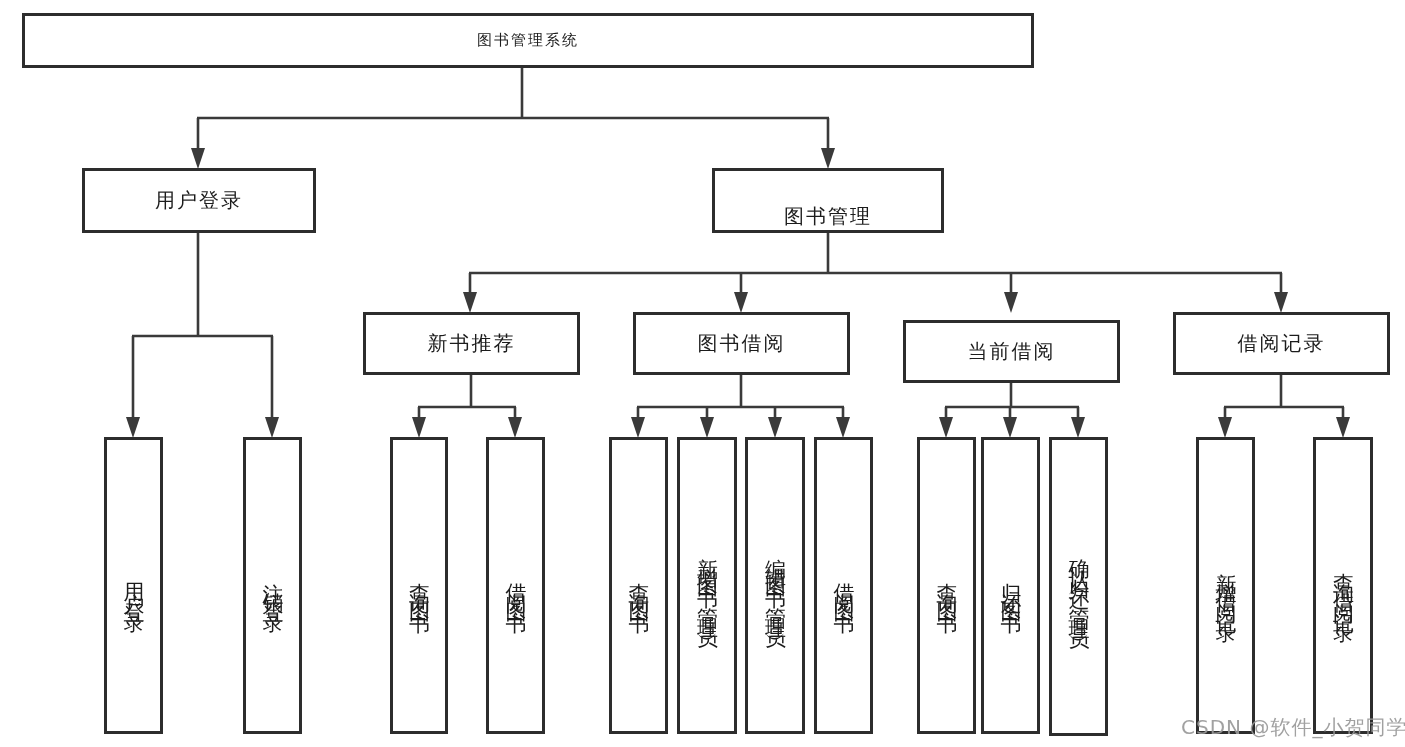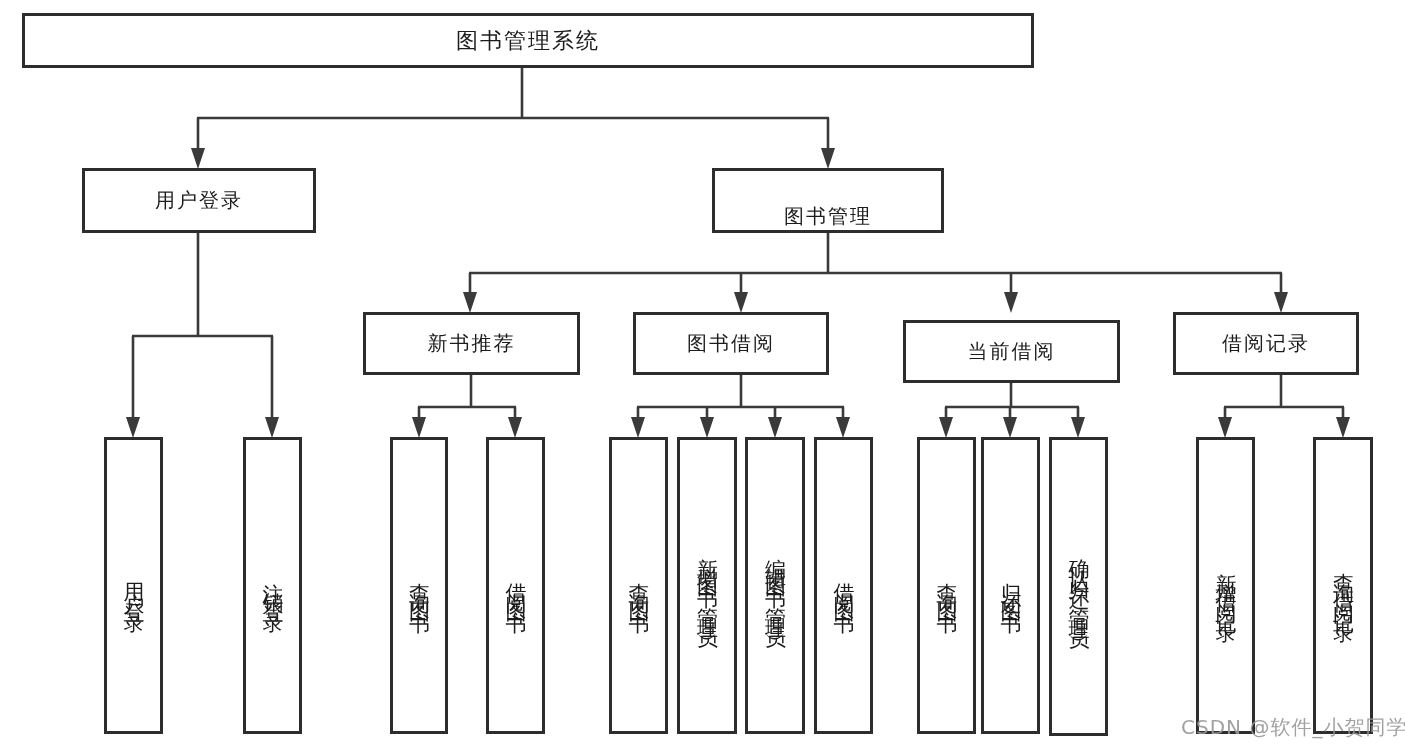--- a/index.html
+++ b/index.html
@@ -13,21 +13,21 @@
   svg.connectors{position:absolute;left:0;top:0;width:1405px;height:747px;}
   .node{
     position:absolute;
     box-sizing:border-box;
     border:3px solid #2d2d2d;
     background:#ffffff;
     display:flex;align-items:center;justify-content:center;
     color:#1c1c1c;
   }
   .hnode{font-size:20px;letter-spacing:2px;}
-  .root{font-size:22px;}
+  .root{font-size:15px;}
   .vnode .vtext{
     writing-mode:vertical-rl;
     text-orientation:mixed;
     font-size:21px;
     letter-spacing:10px;
     line-height:1;
     white-space:nowrap;
   }
   .watermark{
     position:absolute;
@@ -124,27 +124,27 @@
   <div class="node hnode" style="left:82px;top:168px;width:234px;height:65px;">
     <span>用户登录</span>
   </div>
   <div class="node hnode" style="left:712px;top:168px;width:232px;height:65px;align-items:flex-end;">
     <span>图书管理</span>
   </div>
 
   <div class="node hnode" style="left:363px;top:312px;width:217px;height:63px;font-family:Liberation Mono, monospace;">
     <span>新书推荐</span>
   </div>
-  <div class="node hnode" style="left:633px;top:312px;width:196px;height:63px;">
+  <div class="node hnode" style="left:633px;top:312px;width:217px;height:63px;">
     <span>图书借阅</span>
   </div>
   <div class="node hnode" style="left:903px;top:312px;width:217px;height:63px;margin-top:8px;">
     <span>当前借阅</span>
   </div>
-  <div class="node hnode" style="left:1173px;top:312px;width:186px;height:63px;">
+  <div class="node hnode" style="left:1173px;top:312px;width:217px;height:63px;">
     <span>借阅记录</span>
   </div>
 
   <div class="node vnode" style="left:104px;top:437px;width:59px;height:297px;">
     <span class="vtext">用户登录</span>
   </div>
   <div class="node vnode" style="left:243px;top:437px;width:59px;height:297px;">
     <span class="vtext">注销登录</span>
   </div>
 

